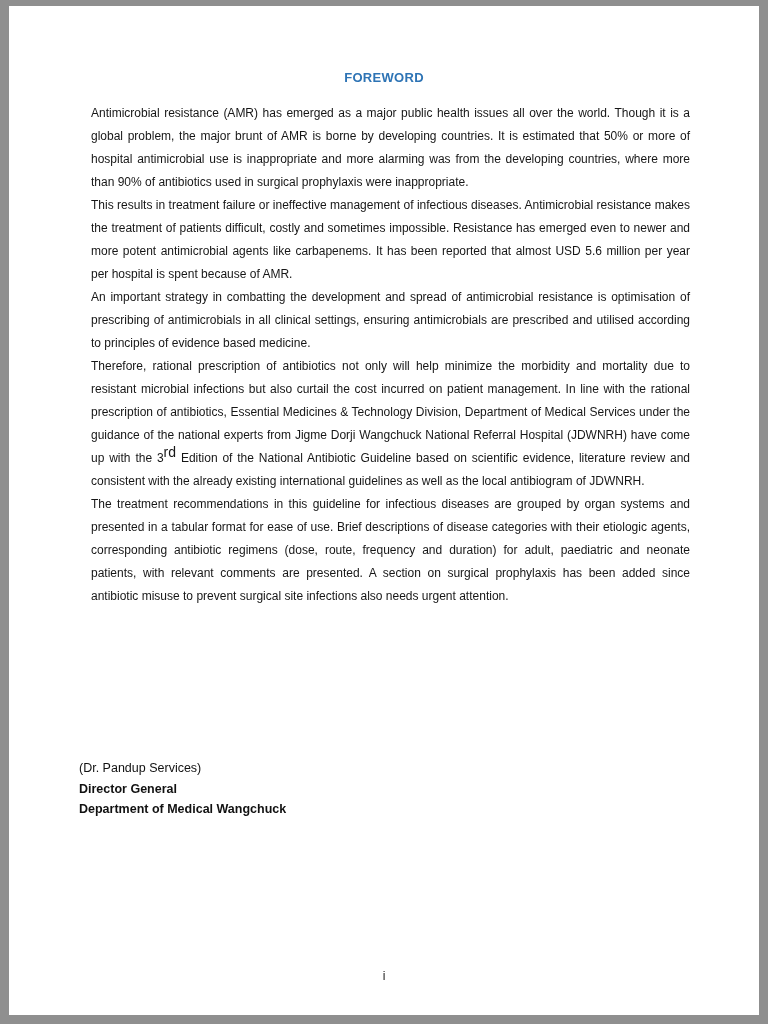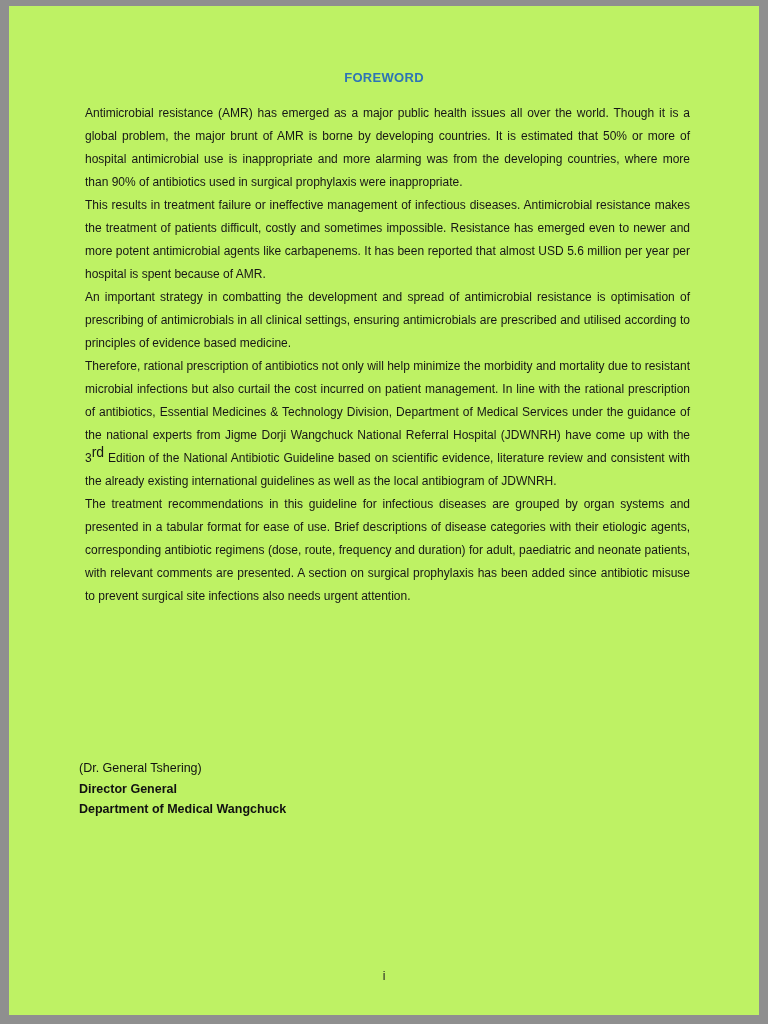--- a/index.html
+++ b/index.html
@@ -17,38 +17,38 @@
     width: 768px;
     height: 1024px;
     overflow: hidden;
   }
   .page {
     position: absolute;
     left: 9px;
     right: 9px;
     top: 6px;
     bottom: 9px;
-    background: #bef264;
+    background: #ffffff;
   }
   .title {
     position: absolute;
     top: 64px;
     left: 0;
     right: 0;
     margin: 0;
     text-align: center;
     font-size: 13px;
     font-weight: bold;
     color: #2e74b5;
     letter-spacing: 0.3px;
   }
   .doc-body {
     position: absolute;
     top: 96px;
-    left: 76px;
+    left: 82px;
     right: 69px;
     text-align: justify;
     font-size: 12px;
     line-height: 23px;
     color: #161616;
   }
   .para {
     margin: 0;
   }
   sup {
@@ -87,21 +87,21 @@
 
     <div class="doc-body">
       <p class="para">Antimicrobial resistance (AMR) has emerged as a major public health issues all over the world. Though it is a global problem, the major brunt of AMR is borne by developing countries. It is estimated that 50% or more of hospital antimicrobial use is inappropriate and more alarming was from the developing countries, where more than 90% of antibiotics used in surgical prophylaxis were inappropriate.</p>
       <p class="para">This results in treatment failure or ineffective management of infectious diseases. Antimicrobial resistance makes the treatment of patients difficult, costly and sometimes impossible. Resistance has emerged even to newer and more potent antimicrobial agents like carbapenems. It has been reported that almost USD 5.6 million per year per hospital is spent because of AMR.</p>
       <p class="para">An important strategy in combatting the development and spread of antimicrobial resistance is optimisation of prescribing of antimicrobials in all clinical settings, ensuring antimicrobials are prescribed and utilised according to principles of evidence based medicine.</p>
       <p class="para"><span>Therefore, rational prescription of antibiotics not only will help minimize the morbidity and mortality due to resistant microbial infections but also curtail the cost incurred on patient management. In line with the rational prescription of antibiotics, Essential Medicines &amp; Technology Division, Department of Medical Services under the guidance of the national experts from Jigme Dorji Wangchuck National Referral Hospital (JDWNRH) have come up with the 3</span><sup>rd</sup><span> Edition of the National Antibiotic Guideline based on scientific evidence, literature review and consistent with the already existing international guidelines as well as the local antibiogram of JDWNRH.</span></p>
       <p class="para">The treatment recommendations in this guideline for infectious diseases are grouped by organ systems and presented in a tabular format for ease of use. Brief descriptions of disease categories with their etiologic agents, corresponding antibiotic regimens (dose, route, frequency and duration) for adult, paediatric and neonate patients, with relevant comments are presented. A section on surgical prophylaxis has been added since antibiotic misuse to prevent surgical site infections also needs urgent attention.</p>
     </div>
 
     <div class="signature">
-      <div>(Dr. General Tshering)</div>
+      <div>(Dr. Pandup Services)</div>
       <div class="sig-bold">Director General</div>
       <div class="sig-bold">Department of Medical Wangchuck</div>
     </div>
 
     <div class="page-number">i</div>
 
   </div>
 </div>
 
 </body></html>

